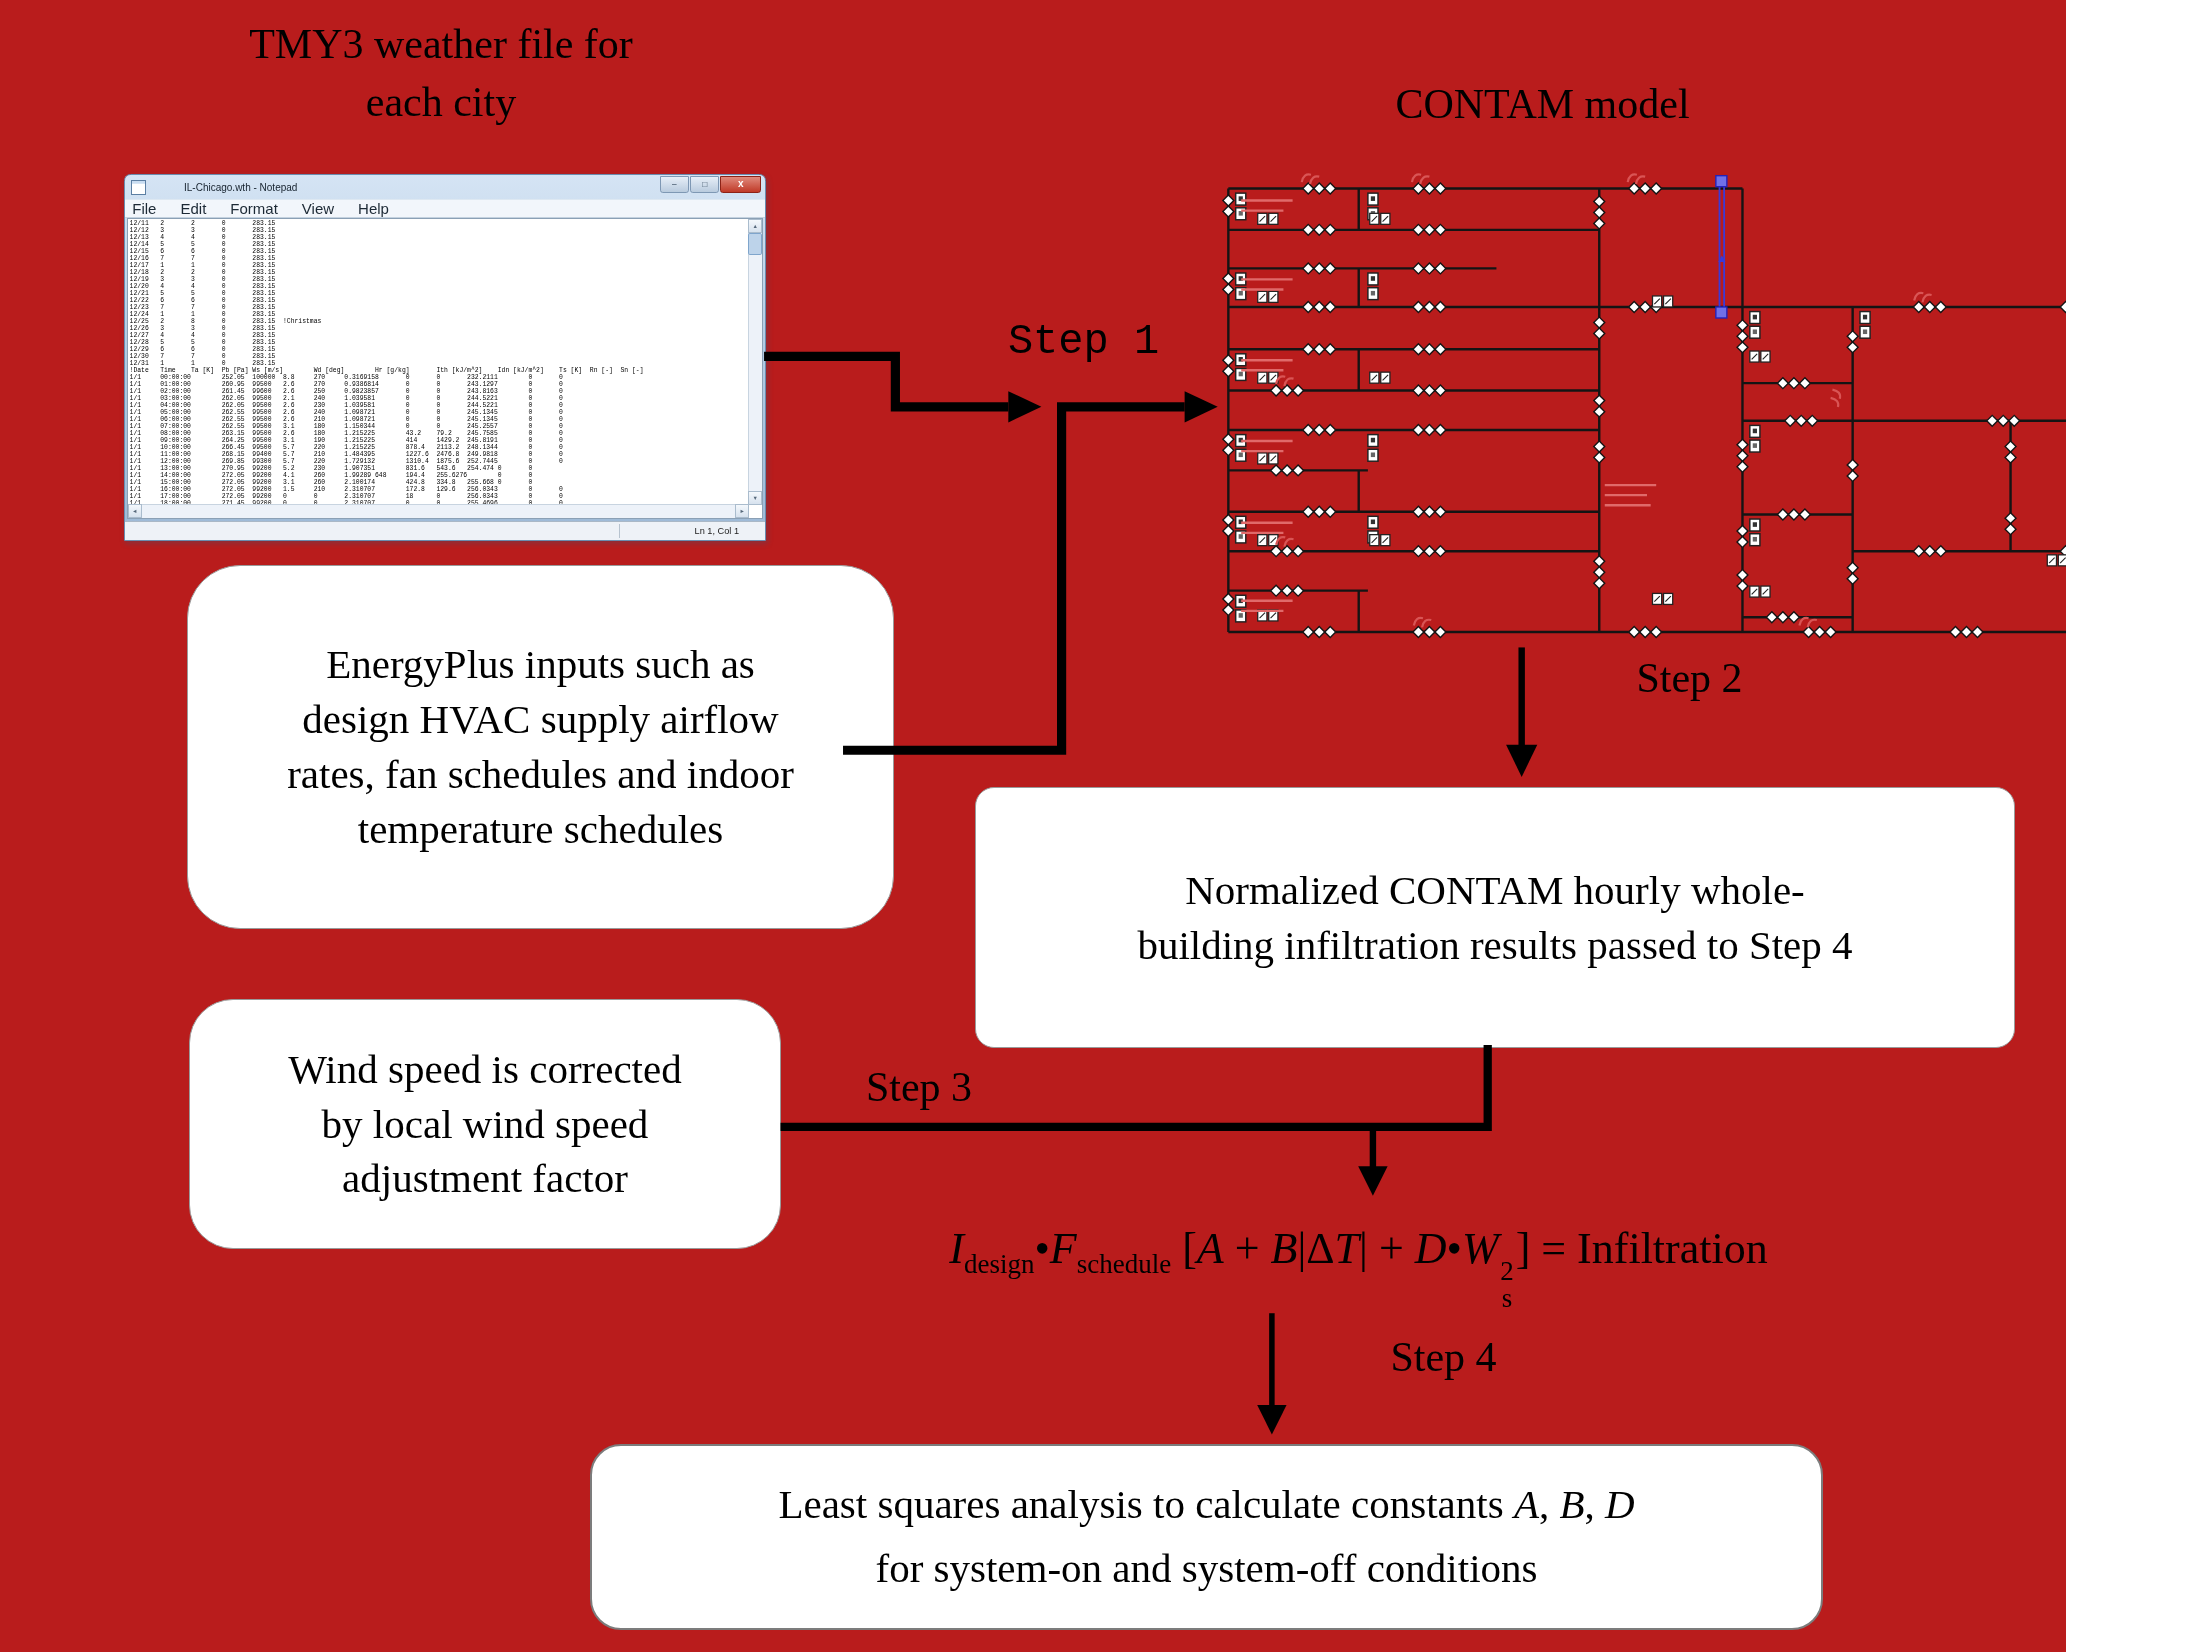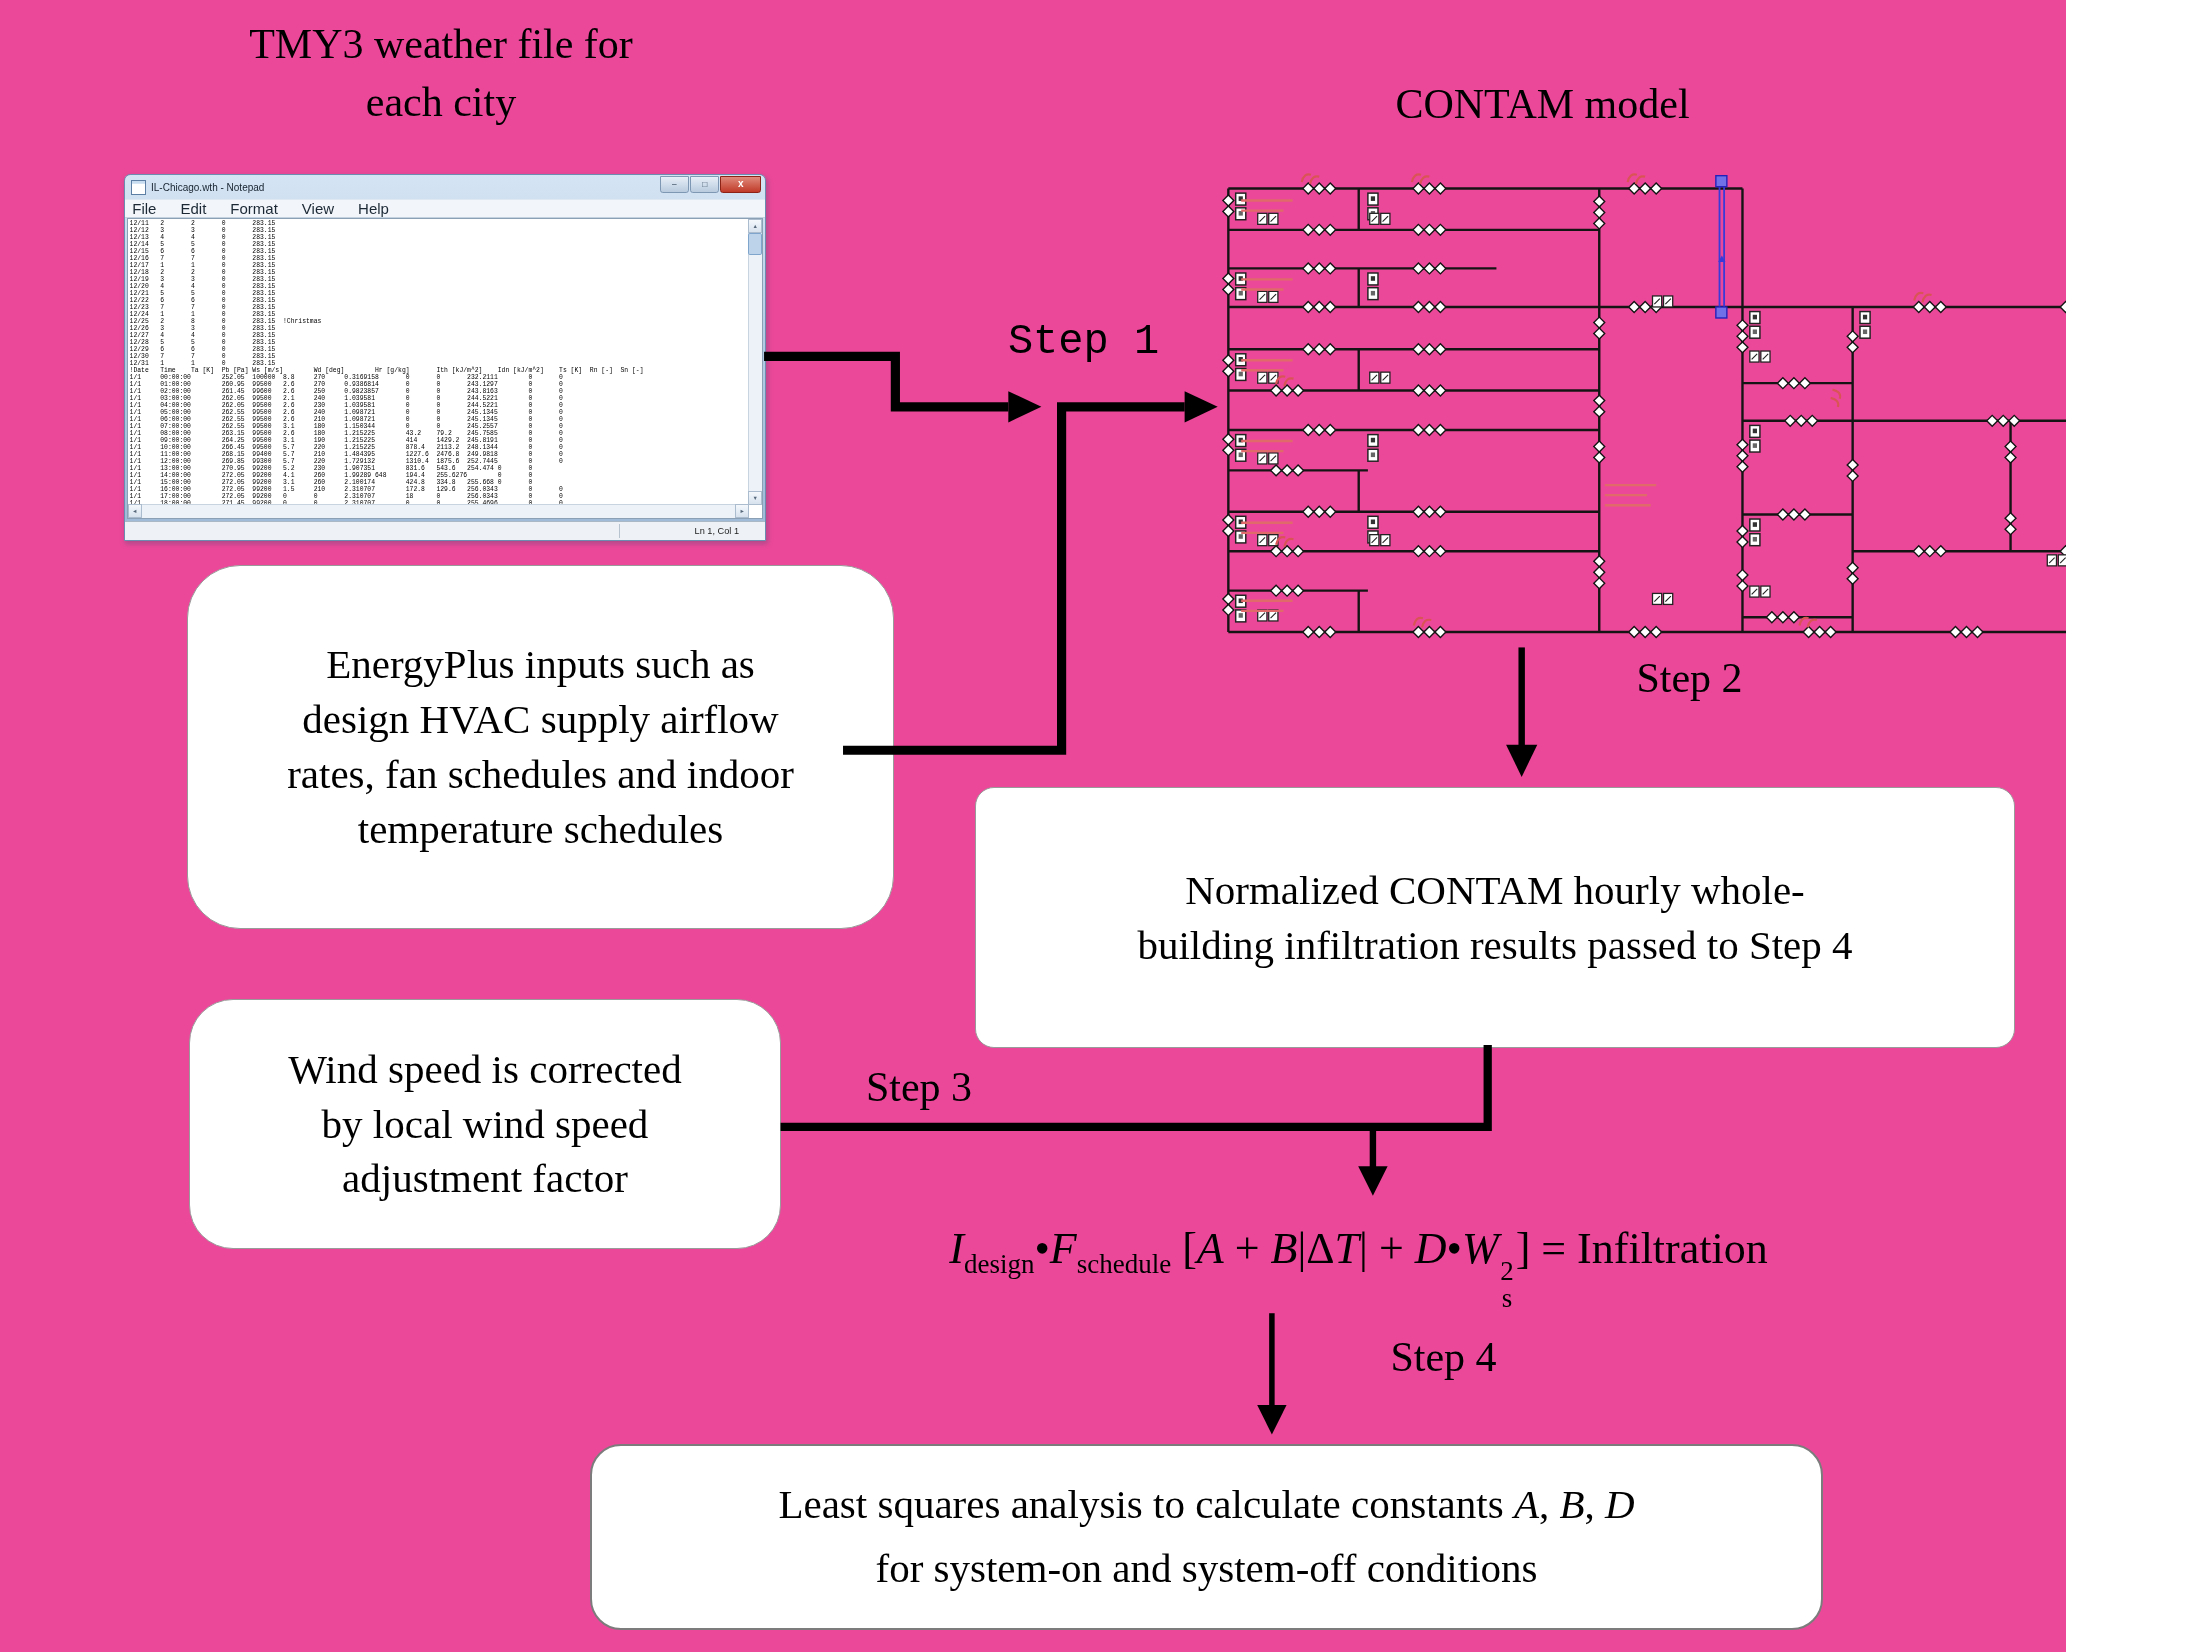--- a/index.html
+++ b/index.html
@@ -1,33 +1,33 @@
 <!DOCTYPE html>
 <html style="font-size:14.7px"><head>
 <meta charset="utf-8">
 <style>
   html,body{margin:0;padding:0;background:#fff;}
-  .canvas{position:relative;width:2066px;height:1653px;background:#ec4899;overflow:hidden;
+  .canvas{position:relative;width:2066px;height:1653px;background:#b91c1c;overflow:hidden;
           font-family:"Liberation Serif",serif;color:#000;}
   .abs{position:absolute;}
   .title{font-size:42px;line-height:1.4;text-align:center;white-space:pre-line;}
   .step{font-size:42px;text-align:center;}
   .bubble{border:1.8px solid #9a9a9a;border-radius:48px;display:flex;align-items:center;justify-content:center;
           text-align:center;white-space:pre-line;font-size:41px;line-height:1.34;background:#fff;}
   .bubble.heavy{border:2.8px solid #7c7c7c;border-radius:31px;white-space:normal;line-height:1.55;}
   .formula{font-size:44px;text-align:center;white-space:nowrap;}
   .it{font-style:italic;}
   .formula sub{font-size:27px;}
   .ss{display:inline-flex;flex-direction:column;font-size:27px;line-height:1.02;vertical-align:-16.5px;margin:0 1.8px;}
   svg{display:block;}
   
   .np{width:640px;height:365px;border:0.9px solid #6a8db0;border-radius:6.4px 6.4px 0 0;
       background:linear-gradient(180deg,#d5e4f4 0%,#b3cce4 45%,#9db9d6 100%);
       box-shadow:1.8px 2.8px 5.5px rgba(60,80,110,.35);font-family:"Liberation Sans",sans-serif;}
-  .np-titlebar{height:22px;display:flex;align-items:center;padding:1.8px 3.7px 0 5.5px;}
+  .np-titlebar{height:22px;display:flex;align-items:center;padding:1.8px 3.7px 0 5.5px;gap:33px;}
   .np-ico{width:13px;height:13px;background:#fff;border:0.9px solid #5c7fa3;margin-right:5.5px;
           box-shadow:inset 0 2.8px 0 #c9ddf1;}
   .np-title{font-size:10px;color:#16222e;flex:1;}
   .np-btns{display:flex;gap:0.9px;align-self:flex-start;margin-top:-0.9px;}
   .np-btn{width:27.5px;height:14.7px;border:0.9px solid #7e98b4;border-radius:0 0 2.8px 2.8px;
           background:linear-gradient(180deg,#e6eef7,#b9cbde);display:flex;align-items:center;justify-content:center;
           font-size:8.3px;color:#33475c;line-height:1;}
   .np-btn.close{width:39px;background:linear-gradient(180deg,#e08a7c,#c03a28);border-color:#8d2317;color:#fff;
           font-size:10px;font-weight:bold;}
   .np-menubar{height:17.4px;background:#f2f6fb;border-top:0.9px solid #dde8f2;border-bottom:0.9px solid #c4d2df;

